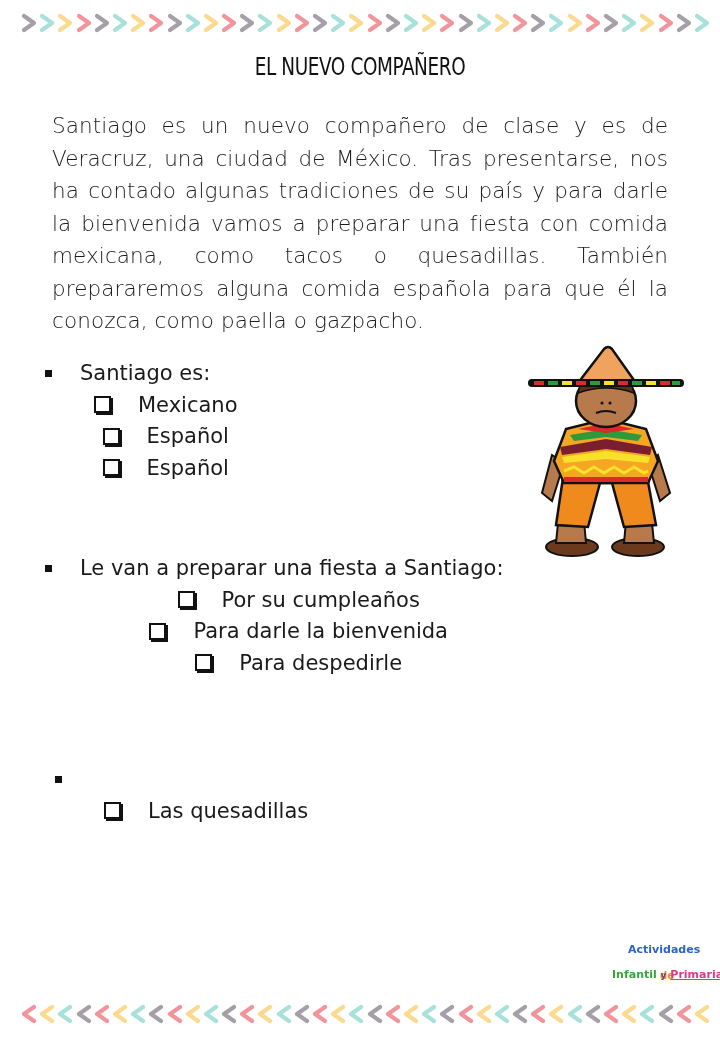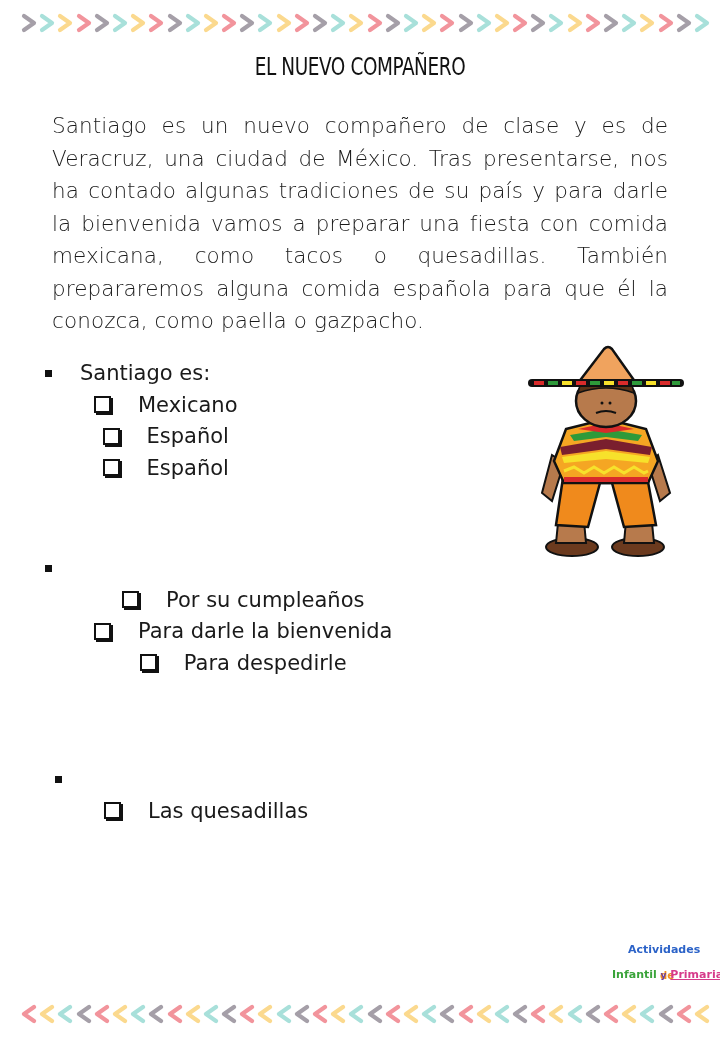--- a/index.html
+++ b/index.html
@@ -262,20 +262,21 @@
   </div>
   <div class="opt">
     <span class="box"></span>
     <span>Español</span>
   </div>
 </div>
 
 <div class="question q2">
   <div class="q-head">
     <span class="bullet"></span>
+    <span>Le van a preparar una fiesta a Santiago:</span>
   </div>
   <div class="opt">
     <span class="box"></span>
     <span>Por su cumpleaños</span>
   </div>
   <div class="opt">
     <span class="box"></span>
     <span>Para darle la bienvenida</span>
   </div>
   <div class="opt">

